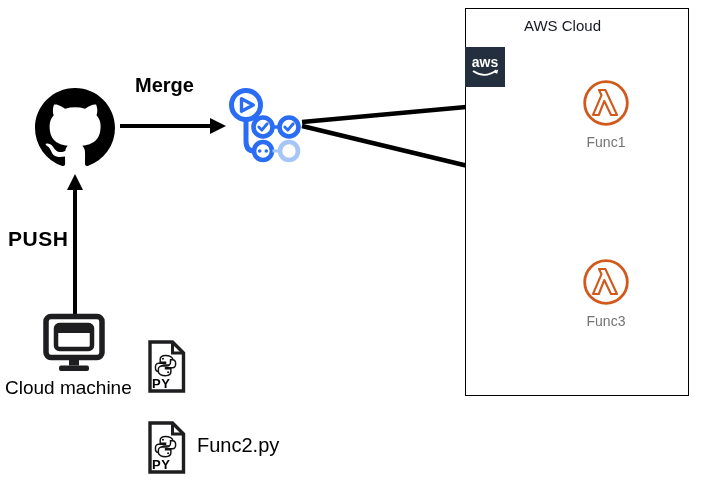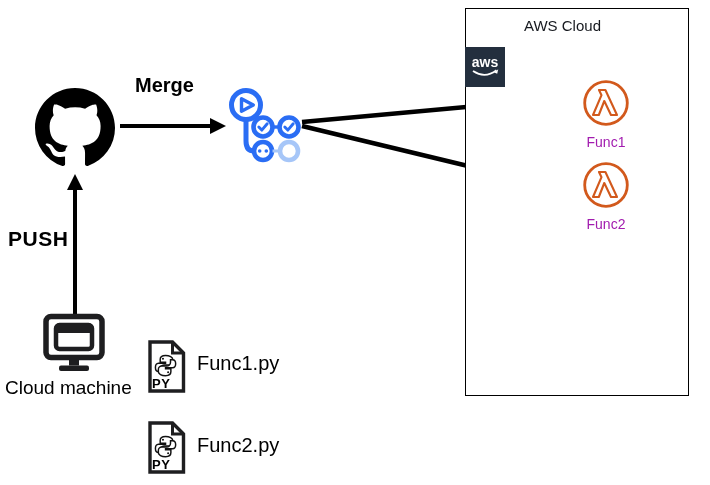--- a/index.html
+++ b/index.html
@@ -26,21 +26,21 @@
   .lbl-local{left:5px;top:377px;font-size:19px;font-weight:500;}
   .lbl-file{font-size:20px;font-weight:500;}
   .lbl-aws-title{left:512px;top:17px;font-size:15px;color:#16191f;margin-left:12px;}
 
   
   .aws-box{left:465px;top:8px;width:224px;height:388px;border:1.5px solid #000;background:#fff;}
   .aws-badge{left:465px;top:8px;width:40px;height:40px;background:var(--aws-navy);margin-top:39px;}
 
   
   .fn{position:absolute;width:90px;display:flex;flex-direction:column;align-items:center;}
-  .fn-label{margin-top:7px;font-size:14px;color:#a21caf;}
+  .fn-label{margin-top:7px;font-size:14px;color:#737373;}
 
   
   .stroke-blue{stroke:var(--actions-blue);fill:none;}
   .stroke-blue-light{stroke:var(--actions-blue-light);fill:none;}
   .fill-blue{fill:var(--actions-blue);}
   .stroke-orange{stroke:var(--lambda-orange);}
   .stroke-dark{stroke:var(--ink);}
   .fill-dark{fill:var(--ink);}
   .aws-logo-text{fill:#fff;font-size:14px;font-weight:bold;font-family:"Liberation Sans",sans-serif;}
   .py-badge{fill:#000;font-size:13px;font-weight:bold;font-family:"Liberation Sans",sans-serif;letter-spacing:.5px;}
@@ -100,28 +100,28 @@
   <div class="lbl lbl-aws-title">AWS Cloud</div>
 
   <div class="fn" style="left:561px;top:79px;">
     <svg width="48" height="48" viewBox="0 0 48 48">
       <circle cx="24" cy="24" r="21.3" fill="#fff" class="stroke-orange" stroke-width="2.8"></circle>
       <path d="M17 11 L23.4 11 L35 36 L29 36 L22.3 22 L16.8 36 L11 36 L19.5 16.2 Z" fill="#fff" class="stroke-orange" stroke-width="2.1" stroke-linejoin="round"></path>
     </svg>
     <div class="fn-label">Func1</div>
   </div>
 
-  <div class="fn" style="left:561px;top:161px;">
+
+  <div class="fn" style="left:561px;top:258px;">
     <svg width="48" height="48" viewBox="0 0 48 48">
       <circle cx="24" cy="24" r="21.3" fill="#fff" class="stroke-orange" stroke-width="2.8"></circle>
       <path d="M17 11 L23.4 11 L35 36 L29 36 L22.3 22 L16.8 36 L11 36 L19.5 16.2 Z" fill="#fff" class="stroke-orange" stroke-width="2.1" stroke-linejoin="round"></path>
     </svg>
-    <div class="fn-label">Func2</div>
+    <div class="fn-label">Func3</div>
   </div>
-
 
   <div class="abs" style="left:42px;top:313px;width:64px;height:60px;">
     <svg width="64" height="60" viewBox="0 0 64 60">
       <rect x="4" y="3.5" width="56" height="41" rx="5" fill="#fff" class="stroke-dark" stroke-width="5.5"></rect>
       <rect x="14" y="12" width="36" height="24" rx="3.5" fill="#fff" class="stroke-dark" stroke-width="4.5"></rect>
       <rect x="13.5" y="10.5" width="37" height="9.5" rx="3" class="fill-dark"></rect>
       <rect x="27" y="44" width="10" height="8.5" class="fill-dark"></rect>
       <rect x="17" y="52.5" width="30" height="5.5" rx="2" class="fill-dark"></rect>
     </svg>
   </div>
@@ -134,21 +134,20 @@
       <g transform="translate(8.5,15.5) scale(0.92)">
         <g id="pysnake1">
           <path d="M12 1 C7.6 1 6.2 2.9 6.2 5.2 V8.4 H12 V9.6 H4.4 C2 9.6 1 11.6 1 14 c0 2.4 1 4.4 3.4 4.4 H6.6 V15.6 C6.6 13.2 8.5 11.4 10.9 11.4 h5.2 c2 0 3.7 -1.6 3.7 -3.6 V5.2 C19.8 2.9 16.4 1 12 1 Z" fill="#fff" stroke="#111" stroke-width="1.6"></path>
           <circle cx="9.2" cy="4.6" r="1.1" fill="#111"></circle>
         </g>
         <use href="#pysnake1" transform="rotate(180 12 12)"></use>
       </g>
       <text x="6" y="49" class="py-badge">PY</text>
     </svg>
   </div>
-  <div class="lbl lbl-file" style="left:197px;top:352px;">Func1.py</div>
 
   <div class="abs" style="left:146px;top:420px;width:41px;height:55px;">
     <svg width="41" height="55" viewBox="0 0 41 55">
       <path d="M4 3 H26.5 L37.5 14 V52 H4 Z" fill="#fff" class="stroke-dark" stroke-width="3.4"></path>
       <path d="M26.5 3 V14 H37.5" fill="none" class="stroke-dark" stroke-width="3"></path>
       <g transform="translate(8.5,15.5) scale(0.92)">
         <g id="pysnake2">
           <path d="M12 1 C7.6 1 6.2 2.9 6.2 5.2 V8.4 H12 V9.6 H4.4 C2 9.6 1 11.6 1 14 c0 2.4 1 4.4 3.4 4.4 H6.6 V15.6 C6.6 13.2 8.5 11.4 10.9 11.4 h5.2 c2 0 3.7 -1.6 3.7 -3.6 V5.2 C19.8 2.9 16.4 1 12 1 Z" fill="#fff" stroke="#111" stroke-width="1.6"></path>
           <circle cx="9.2" cy="4.6" r="1.1" fill="#111"></circle>
         </g>

